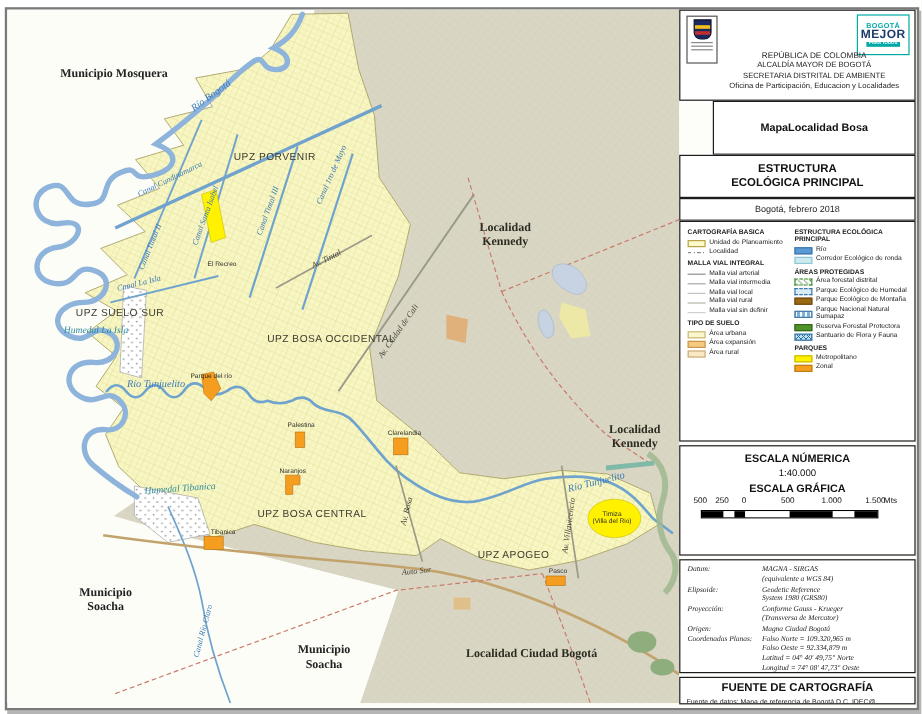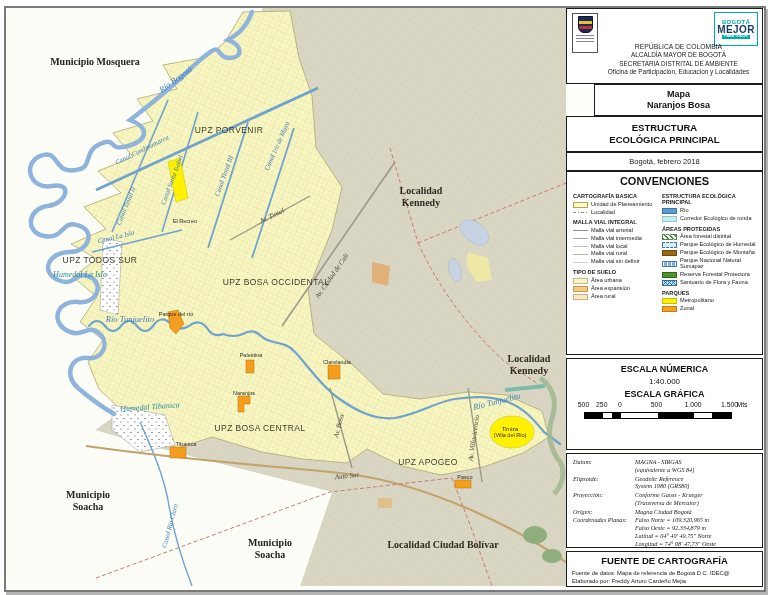--- a/index.html
+++ b/index.html
@@ -31,21 +31,21 @@
                display:flex;flex-direction:column;align-items:center;padding-top:2px;box-sizing:border-box;}
   .shield{width:13px;height:15px;background:#1a2a5e;border-radius:0 0 6px 6px;position:relative;overflow:hidden;border:1px solid #0d1530;}
   .shield:before{content:"";position:absolute;left:0;top:4px;width:100%;height:3px;background:#f0c020;}
   .shield:after{content:"";position:absolute;left:0;top:9px;width:100%;height:3px;background:#c03030;}
   .logo-bar{width:18px;height:1.5px;background:#888;margin-top:1.5px;}
   #logo-bmpt{position:absolute;right:4px;top:3px;width:42px;height:32px;border:1px solid #00a9a5;
              display:flex;flex-direction:column;align-items:center;justify-content:center;line-height:1;}
   #bmpt-1{font-size:6px;font-weight:bold;color:#00a9a5;letter-spacing:.3px;}
   #bmpt-2{font-size:10px;font-weight:bold;color:#1b3a6b;letter-spacing:.4px;}
   #bmpt-3{font-size:3.6px;font-weight:bold;color:#fff;background:#00a9a5;padding:.5px 2px;}
-  #box-title{height:32px;display:flex;flex-direction:column;align-items:center;justify-content:center;margin-left:28px;}
+  #box-title{height:45px;display:flex;flex-direction:row;align-items:center;justify-content:center;margin-left:28px;}
   #title-mapa,#title-loc{font-size:9px;font-weight:bold;color:#111;line-height:1.25;}
   #box-sub{height:36px;display:flex;flex-direction:column;align-items:center;justify-content:center;}
   .sub-line{font-size:9.5px;font-weight:bold;color:#111;line-height:1.3;}
   #box-date{height:19px;display:flex;align-items:center;justify-content:center;}
   #date-text{font-size:7.5px;color:#222;}
   #box-conv{height:184px;padding:3px 4px 1px 4px;}
   #conv-title{text-align:center;font-size:11px;font-weight:bold;color:#111;margin-bottom:3px;}
   #legend-cols{display:flex;}
   .lcol{flex:1;display:flex;flex-direction:column;}
   .lcol.left{padding-right:3px;flex:0 0 86px;}
@@ -201,21 +201,21 @@
       <div class="mlbl river" style="left: 176px; top: 80px; transform: translate(-50%, -50%) rotate(-36deg);">Río Bogotá</div>
       <div class="mlbl upz" style="left: 229px; top: 131px; transform: translate(-50%, -50%) rotate(0deg);">UPZ PORVENIR</div>
       <div class="mlbl canal" style="left: 142px; top: 150px; transform: translate(-50%, -50%) rotate(-26deg);">Canal Cundinamarca</div>
       <div class="mlbl canal" style="left: 126px; top: 206px; transform: translate(-50%, -50%) rotate(-68deg);">Canal Tintal II</div>
       <div class="mlbl canal" style="left: 172px; top: 180px; transform: translate(-50%, -50%) rotate(-70deg);">Canal Santa Isabel</div>
       <div class="mlbl canal" style="left: 224px; top: 176px; transform: translate(-50%, -50%) rotate(-70deg);">Canal Tintal III</div>
       <div class="mlbl canal" style="left: 277px; top: 146px; transform: translate(-50%, -50%) rotate(-66deg);">Canal 1ro de Mayo</div>
       <div class="mlbl park" style="left: 185px; top: 221px; transform: translate(-50%, -50%) rotate(0deg);">El Recreo</div>
       <div class="mlbl road" style="left: 272px; top: 216px; transform: translate(-50%, -50%) rotate(-26deg);">Av. Tintal</div>
       <div class="mlbl canal" style="left: 116px; top: 237px; transform: translate(-50%, -50%) rotate(-14deg);">Canal La Isla</div>
-      <div class="mlbl upz" style="left: 100px; top: 261px; transform: translate(-50%, -50%) rotate(0deg);">UPZ TODOS SUR</div>
+      <div class="mlbl upz" style="left: 100px; top: 261px; transform: translate(-50%, -50%) rotate(0deg);">UPZ SUELO SUR</div>
       <div class="mlbl wet" style="left: 80px; top: 275px; transform: translate(-50%, -50%) rotate(0deg);">Humedal La Isla</div>
       <div class="mlbl upz" style="left: 260px; top: 283px; transform: translate(-50%, -50%) rotate(0deg); padding-left: 32px;">UPZ BOSA OCCIDENTAL</div>
       <div class="mlbl river" style="left: 130px; top: 320px; transform: translate(-50%, -50%) rotate(0deg);">Río Tunjuelito</div>
       <div class="mlbl park" style="left: 176px; top: 314px; transform: translate(-50%, -50%) rotate(0deg);">Parque del río</div>
       <div class="mlbl loc" style="left: 421px; top: 196px; transform: translate(-50%, -50%) rotate(0deg);">Localidad
 Kennedy</div>
       <div class="mlbl road" style="left: 332px; top: 276px; transform: translate(-50%, -50%) rotate(-55deg);">Av. Ciudad de Cali</div>
       <div class="mlbl park" style="left: 251px; top: 355px; transform: translate(-50%, -50%) rotate(0deg);">Palestina</div>
       <div class="mlbl park" style="left: 337px; top: 362px; transform: translate(-50%, -50%) rotate(0deg);">Clarelandia</div>
       <div class="mlbl park" style="left: 244px; top: 393px; transform: translate(-50%, -50%) rotate(0deg);">Naranjos</div>
@@ -230,21 +230,21 @@
       <div class="mlbl road" style="left: 474px; top: 438px; transform: translate(-50%, -50%) rotate(-82deg);">Av. Villavicencio</div>
       <div class="mlbl river" style="left: 497px; top: 402px; transform: translate(-50%, -50%) rotate(-14deg);">Río Tunjuelito</div>
       <div class="mlbl park" style="left: 510px; top: 432px; transform: translate(-50%, -50%) rotate(0deg);">Timiza
 (Villa del Rio)</div>
       <div class="mlbl park" style="left: 465px; top: 477px; transform: translate(-50%, -50%) rotate(0deg);">Pasco</div>
       <div class="mlbl muni" style="left: 88px; top: 500px; transform: translate(-50%, -50%) rotate(0deg);">Municipio
 Soacha</div>
       <div class="mlbl canal" style="left: 170px; top: 526px; transform: translate(-50%, -50%) rotate(-75deg);">Canal Río Claro</div>
       <div class="mlbl muni" style="left: 270px; top: 548px; transform: translate(-50%, -50%) rotate(0deg);">Municipio
 Soacha</div>
-      <div class="mlbl loc" style="left: 443px; top: 545px; transform: translate(-50%, -50%) rotate(0deg);">Localidad Ciudad Bolívar</div>
+      <div class="mlbl loc" style="left: 443px; top: 545px; transform: translate(-50%, -50%) rotate(0deg);">Localidad Ciudad Bogotá</div>
     </div>
 
   <div id="panel">
 
     <div class="pbox" id="box-header">
       <div id="logo-shield">
         <div class="shield"></div>
         <div class="logo-bar"></div>
         <div class="logo-bar"></div>
         <div class="logo-bar"></div>
@@ -257,34 +257,33 @@
       <div id="inst-lines">
           <div class="inst-line first">REPÚBLICA DE COLOMBIA</div>
           <div class="inst-line">ALCALDÍA MAYOR DE BOGOTÁ</div>
           <div class="inst-line">SECRETARIA DISTRITAL DE AMBIENTE</div>
           <div class="inst-line">Oficina de Participación, Educacion y Localidades</div>
         </div>
     </div>
 
     <div class="pbox" id="box-title">
       <div id="title-mapa">Mapa</div>
-      <div id="title-loc">Naranjos Bosa</div>
+      <div id="title-loc">Localidad Bosa</div>
     </div>
 
     <div class="pbox" id="box-sub">
       <div class="sub-line">ESTRUCTURA</div>
       <div class="sub-line">ECOLÓGICA PRINCIPAL</div>
     </div>
 
     <div class="pbox" id="box-date">
       <div id="date-text">Bogotá, febrero 2018</div>
     </div>
 
     <div class="pbox" id="box-conv">
-      <div id="conv-title">CONVENCIONES</div>
       <div id="legend-cols">
         <div class="lcol left" id="legend-col-0">
             <div class="lg-head">CARTOGRAFÍA BASICA</div>
             <div class="lg-row">
               <span class="sw " style="background: rgb(252, 250, 201); border: 1px solid rgb(184, 164, 74);"></span>
               <span class="lg-label">Unidad de Planeamiento</span>
             </div>
             <div class="lg-row">
               <span class="sw boundary"></span>
               <span class="lg-label">Localidad</span>

